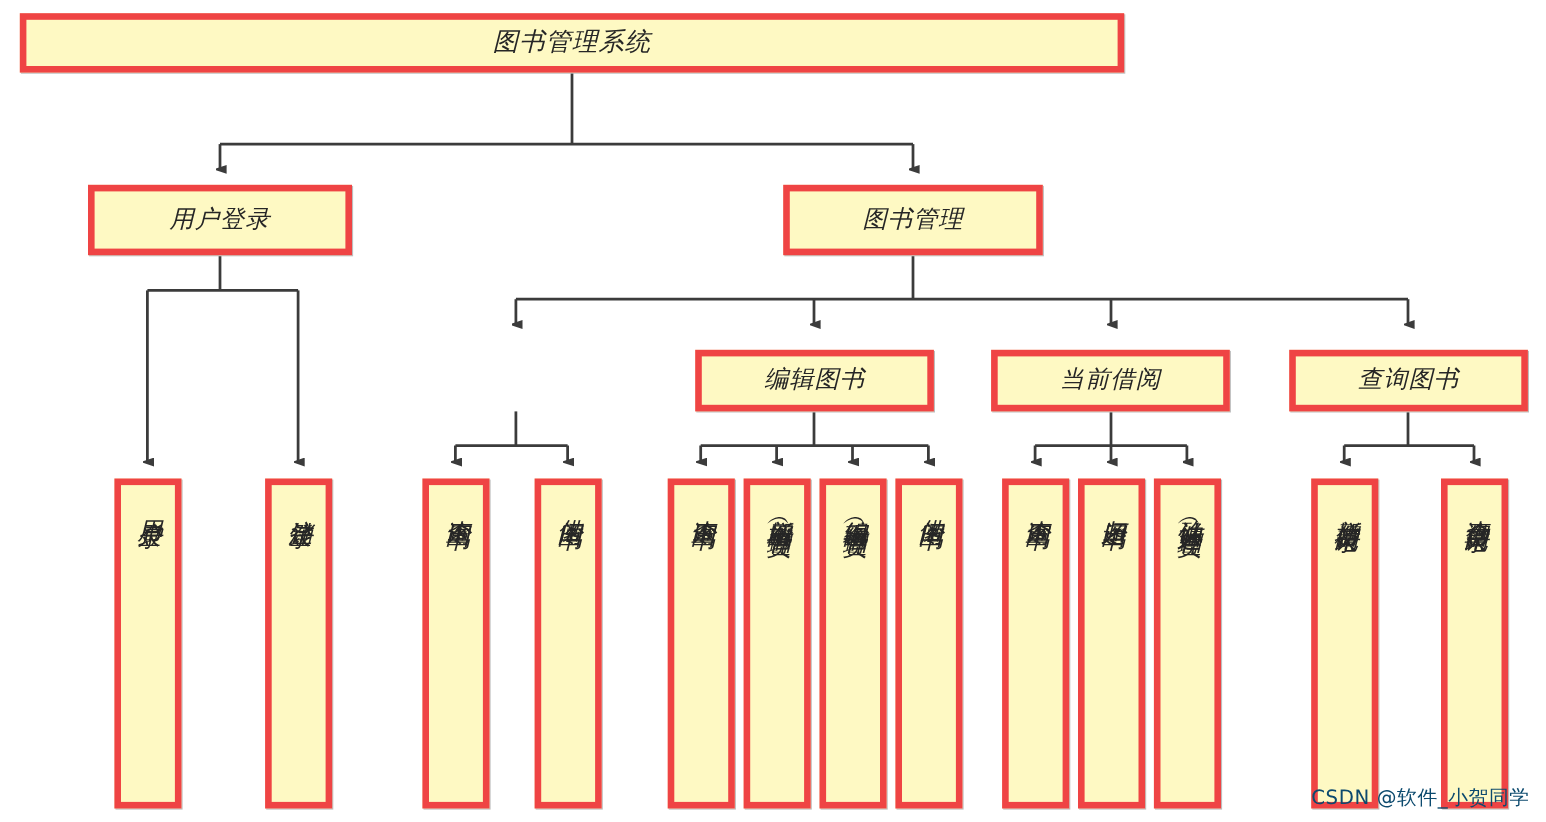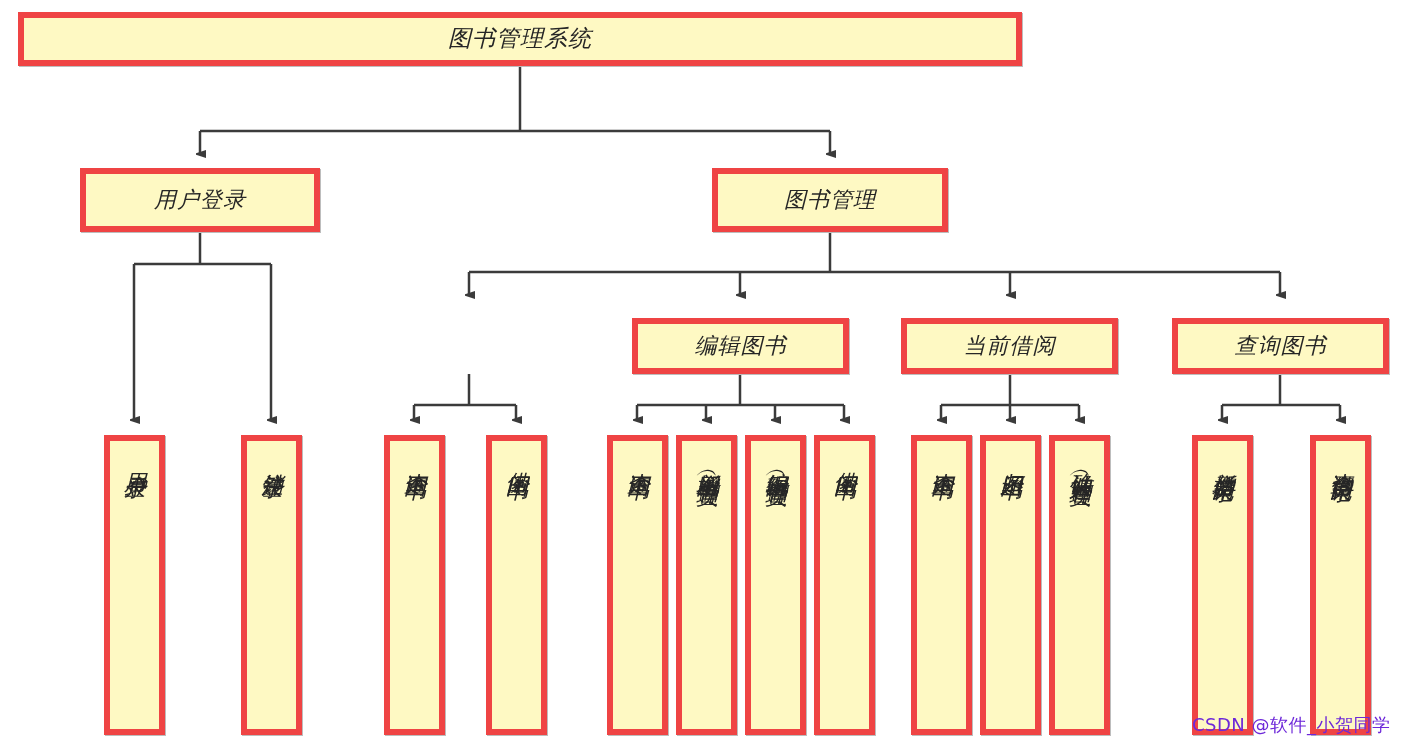--- a/index.html
+++ b/index.html
@@ -55,21 +55,21 @@
     color: #262626;
     max-height: 286px;
     white-space: nowrap;
   }
   .node.leaf.tall .node-v { max-height: 286px; }
   .watermark {
     position: absolute;
     left: 1192px;
     top: 713px;
     font-size: 18px;
-    color: #6d28d9;
+    color: #0c4a6e;
     letter-spacing: 0.5px;
     white-space: nowrap;
   }
 </style>
 </head>
 <body>
 
 <div id="canvas">
 
   <svg class="wires" viewBox="0 0 1405 747">

